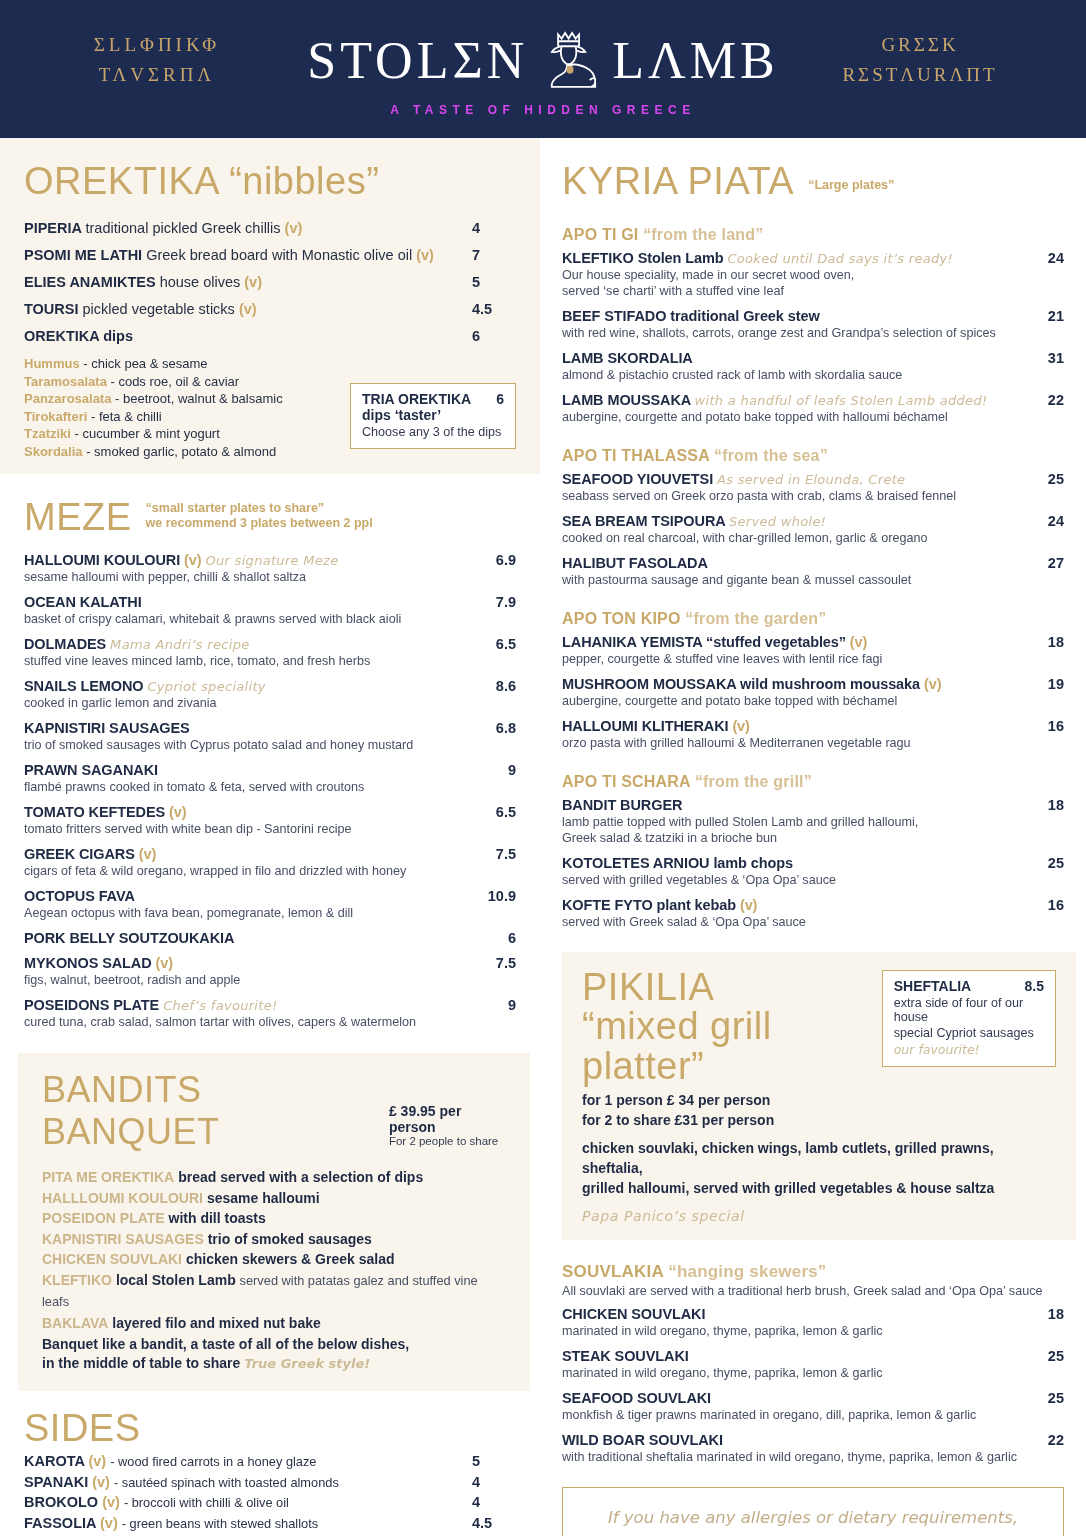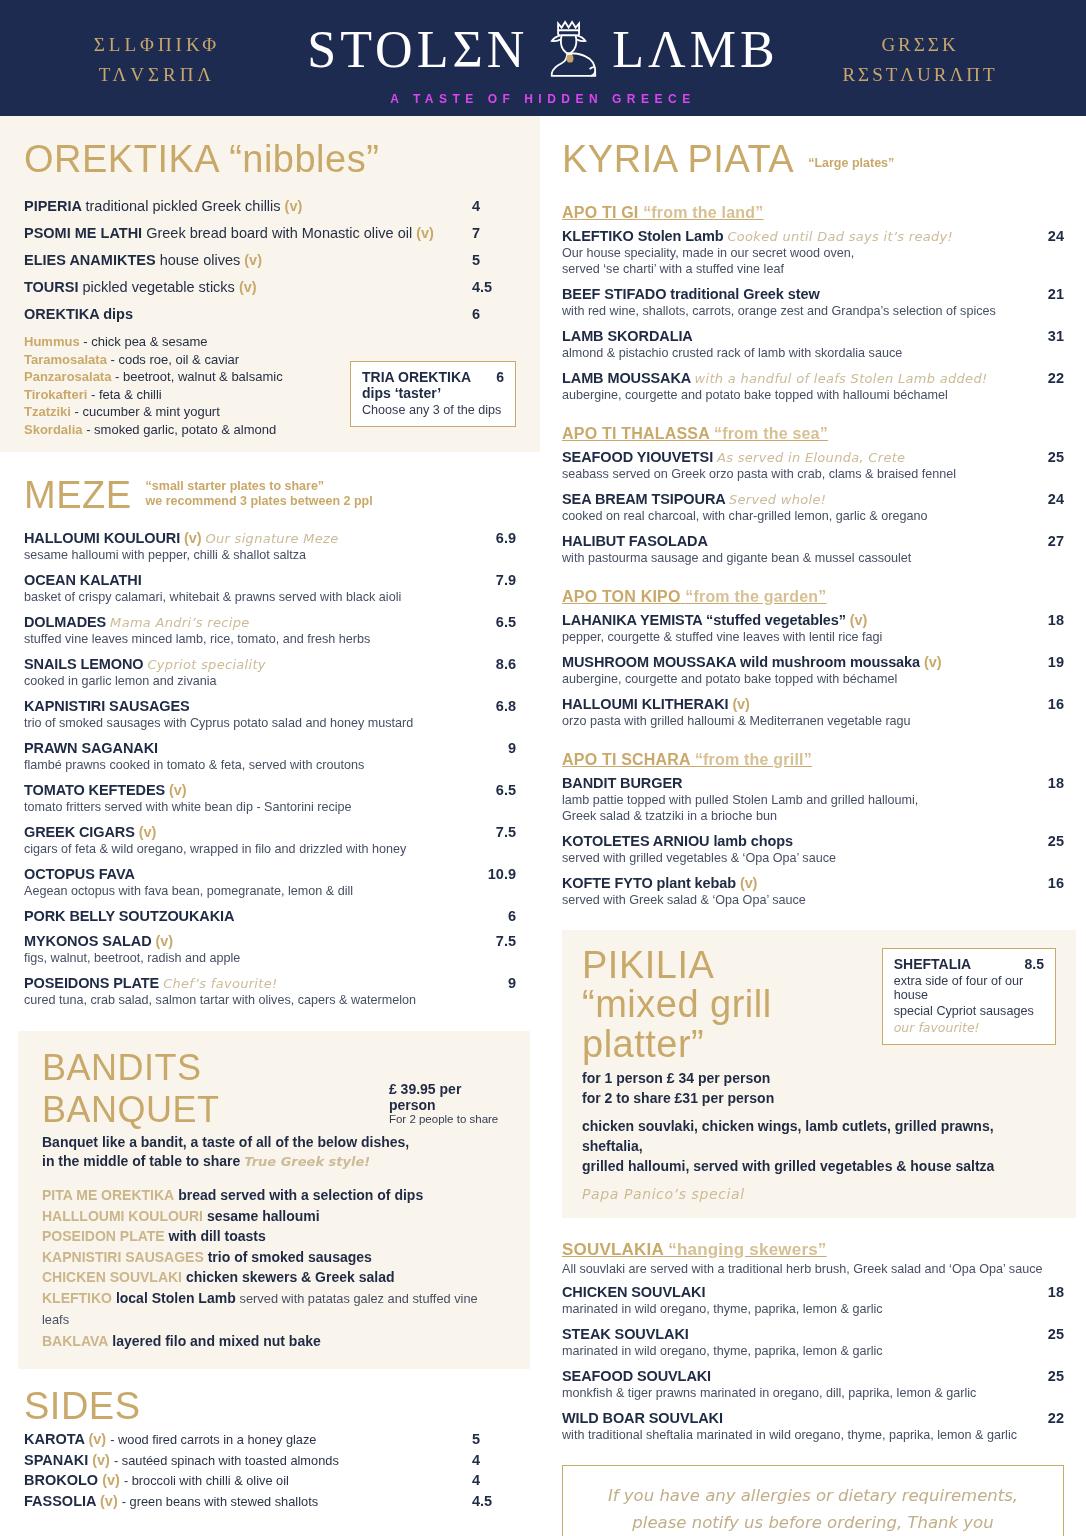--- a/index.html
+++ b/index.html
@@ -7,21 +7,21 @@
     width: 1086px;
     height: 1536px;
     background: #ffffff;
     font-family: "Liberation Sans", sans-serif;
     color: #1f2a44;
     overflow: hidden;
     position: relative;
   }
   
   .header {
-    height: 116px;
+    height: 138px;
     background: #1e2b50;
     position: relative;
     display: flex;
     align-items: center;
     justify-content: center;
   }
   .hdr-left {
     position: absolute;
     left: 42px;
     top: 30px;
@@ -89,21 +89,20 @@
     font-size: 12.5px;
     font-weight: bold;
     line-height: 15px;
     padding-bottom: 7px;
   }
   .subsec {
     color: #c9a96a;
     font-size: 16px;
     font-weight: bold;
     letter-spacing: 0.2px;
-    text-decoration: underline;
   }
   .subsec .lite { color: #d7c094; }
 
   
   .item { margin-bottom: 9px; }
   .item-head {
     display: flex;
     align-items: baseline;
   }
   .item-name {
@@ -363,24 +362,20 @@
     </section>
 
     <section class="panel-cream" style="padding:16px 24px 18px 24px; margin:8px 10px 0 18px;">
       <div style="display:flex; align-items:flex-end; gap:16px;">
         <h2 class="sec" style="font-size:36px;">BANDITS BANQUET</h2>
         <div style="padding-bottom:6px;">
           <div style="font-size:14px; font-weight:bold;">£ 39.95 per person</div>
           <div style="font-size:11.5px; color:#333b50;">For 2 people to share</div>
         </div>
       </div>
-      <div style="font-size:14px; font-weight:bold; line-height:19px; margin-top:2px;">
-        <div>Banquet like a bandit, a taste of all of the below dishes,</div>
-        <div><span>in the middle of table to share</span> <span class="hand" style="font-size:13px;">True Greek style!</span></div>
-      </div>
       <div id="banquet-items" style="margin-top:14px;">
   <div style="font-size:14px; line-height:20.5px;">
     <span style="color:#cbb58a; font-weight:bold;">PITA ME OREKTIKA</span>
     <span style="font-weight:bold;">bread served with a selection of dips</span>
   </div>
   <div style="font-size:14px; line-height:20.5px;">
     <span style="color:#cbb58a; font-weight:bold;">HALLLOUMI KOULOURI</span>
     <span style="font-weight:bold;">sesame halloumi</span>
   </div>
   <div style="font-size:14px; line-height:20.5px;">
@@ -397,20 +392,24 @@
   </div>
   <div style="font-size:14px; line-height:20.5px;">
     <span style="color:#cbb58a; font-weight:bold;">KLEFTIKO</span>
     <span style="font-weight:bold;">local Stolen Lamb</span> <span style="font-weight:normal; color:#474f63; font-size:12.8px;">served with patatas galez  and stuffed vine leafs</span>
   </div>
   <div style="font-size:14px; line-height:20.5px;">
     <span style="color:#cbb58a; font-weight:bold;">BAKLAVA</span>
     <span style="font-weight:bold;">layered filo and mixed nut bake</span>
   </div>
         </div>
+      <div style="font-size:14px; font-weight:bold; line-height:19px; margin-top:2px;">
+        <div>Banquet like a bandit, a taste of all of the below dishes,</div>
+        <div><span>in the middle of table to share</span> <span class="hand" style="font-size:13px;">True Greek style!</span></div>
+      </div>
     </section>
 
     <section style="padding:16px 24px 10px 24px;">
       <h2 class="sec" style="margin-bottom:4px;">SIDES</h2>
       <div id="sides-items">
   <div class="row1" style="margin-bottom:4.5px;">
     <span class="nm">KAROTA <span class="vtag">(v)</span> <span style="font-weight:normal; font-size:12.8px; color:#2b3347;">- wood fired carrots in a honey glaze</span></span>
     <span class="pr">5</span>
   </div>
   <div class="row1" style="margin-bottom:4.5px;">

